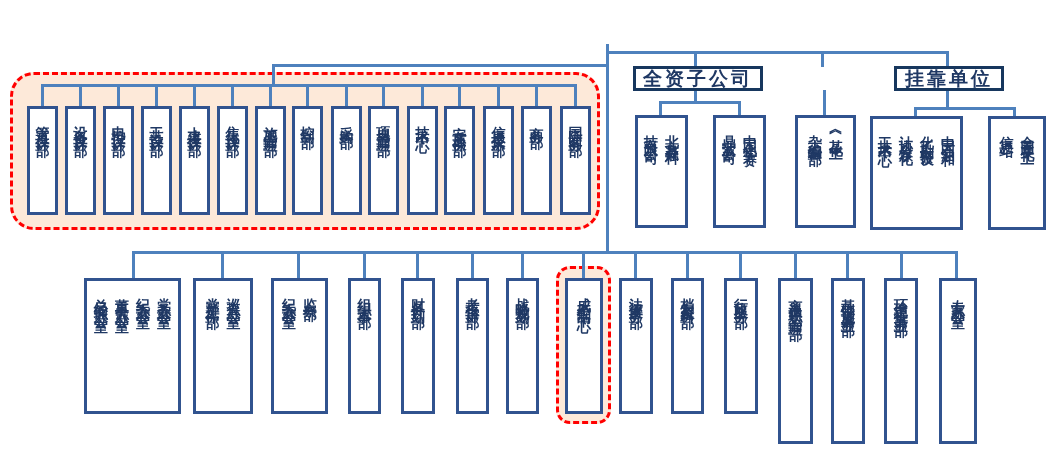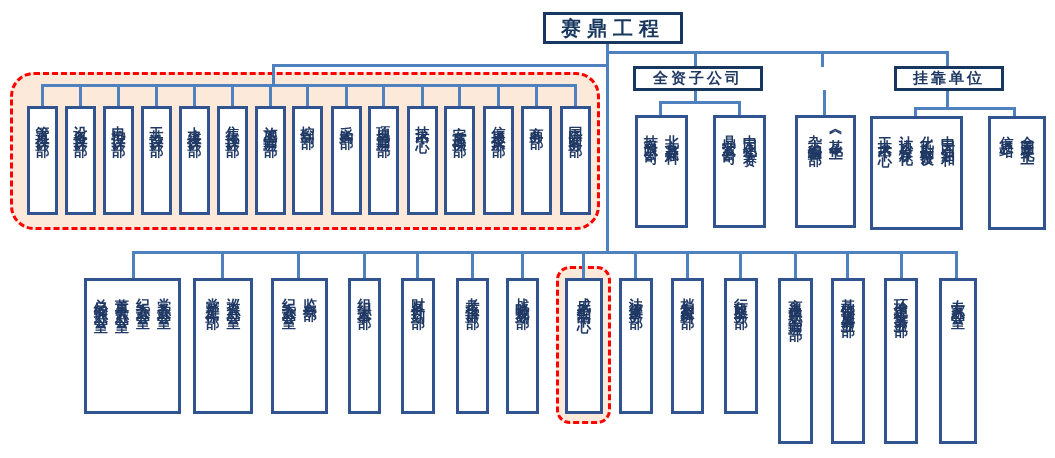--- a/index.html
+++ b/index.html
@@ -10,21 +10,21 @@
   .v{width:3px;}
   .h{height:3px;}
   
   .box{position:absolute;box-sizing:border-box;background:#ffffff;border:3px solid #31538F;
        display:flex;justify-content:center;align-items:flex-start;padding-top:6px;}
   .vtext{writing-mode:vertical-rl;text-orientation:mixed;white-space:pre;
          font-size:14px;line-height:21px;letter-spacing:4px;font-weight:bold;color:#1F3864;}
   
   .hbox{position:absolute;box-sizing:border-box;background:#ffffff;border:3px solid #17375E;
         display:flex;justify-content:center;align-items:center;}
-  .hbox span{font-weight:bold;color:#1F3864;font-size:15px;letter-spacing:3px;white-space:nowrap;}
+  .hbox span{font-weight:bold;color:#1F3864;font-size:19px;letter-spacing:3px;white-space:nowrap;}
   #title-box span{font-size:20px;letter-spacing:6px;color:#17375E;}
   
   .hl{position:absolute;box-sizing:border-box;background:#FDE9D9;border:3px dashed #FF0000;}
 </style>
 </head>
 <body>
 
 <div id="stage">
 
   <div class="hl" style="left:10px;top:72px;width:590px;height:158px;border-radius:24px;"></div>
@@ -72,23 +72,20 @@
   <i class="l v" style="left:521px;top:251px;height:28px;"></i>
   <i class="l v" style="left:582px;top:251px;height:28px;"></i>
   <i class="l v" style="left:634px;top:251px;height:28px;"></i>
   <i class="l v" style="left:686px;top:251px;height:28px;"></i>
   <i class="l v" style="left:739px;top:251px;height:28px;"></i>
   <i class="l v" style="left:794px;top:251px;height:28px;"></i>
   <i class="l v" style="left:846px;top:251px;height:28px;"></i>
   <i class="l v" style="left:900px;top:251px;height:28px;"></i>
   <i class="l v" style="left:955px;top:251px;height:28px;"></i>
 
-  <div class="hbox" id="title-box" style="left:543px;top:12px;width:140px;height:32px;">
-    <span>赛鼎工程</span>
-  </div>
 
   <div class="hbox" style="left:633px;top:66px;width:130px;height:25px;">
     <span>全资子公司</span>
   </div>
   <div class="hbox" style="left:894px;top:66px;width:110px;height:25px;">
     <span>挂靠单位</span>
   </div>
 
   <div class="box" style="left:27px;top:106px;width:31px;height:109px;">
     <span class="vtext">管道设计部</span>

